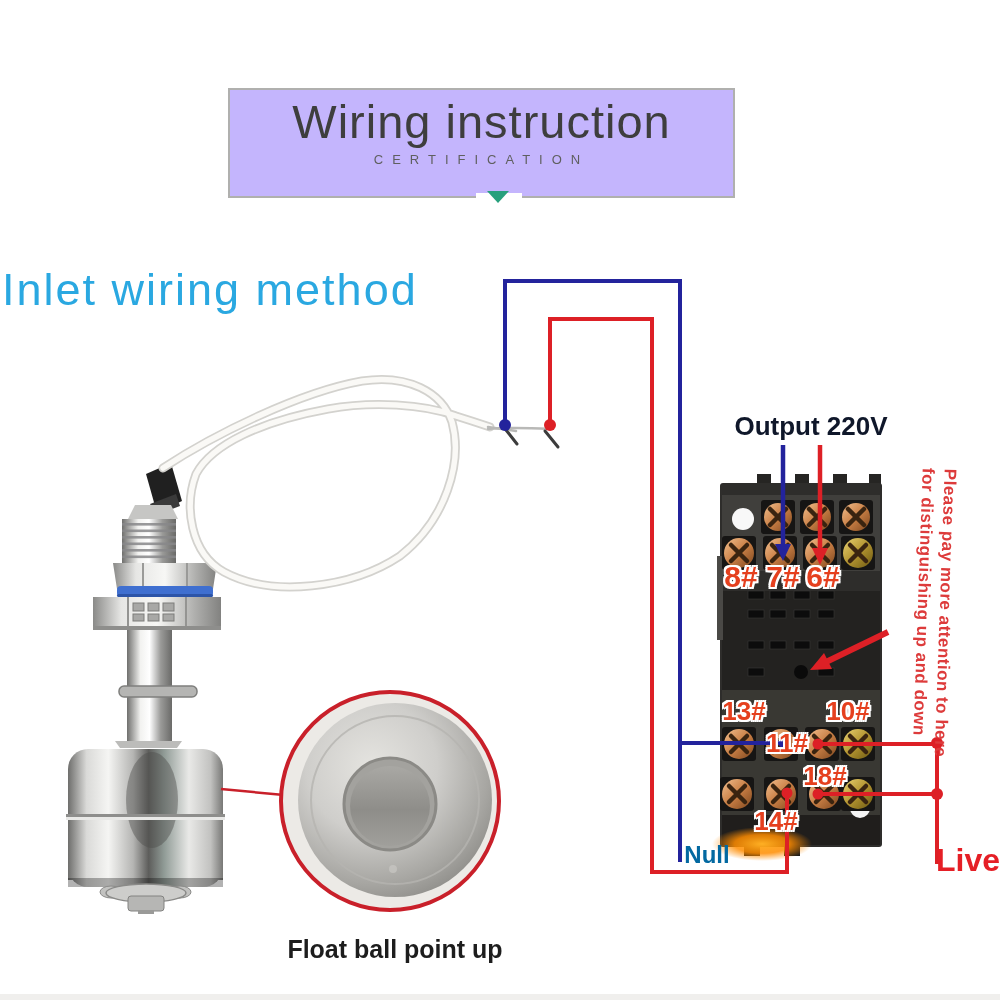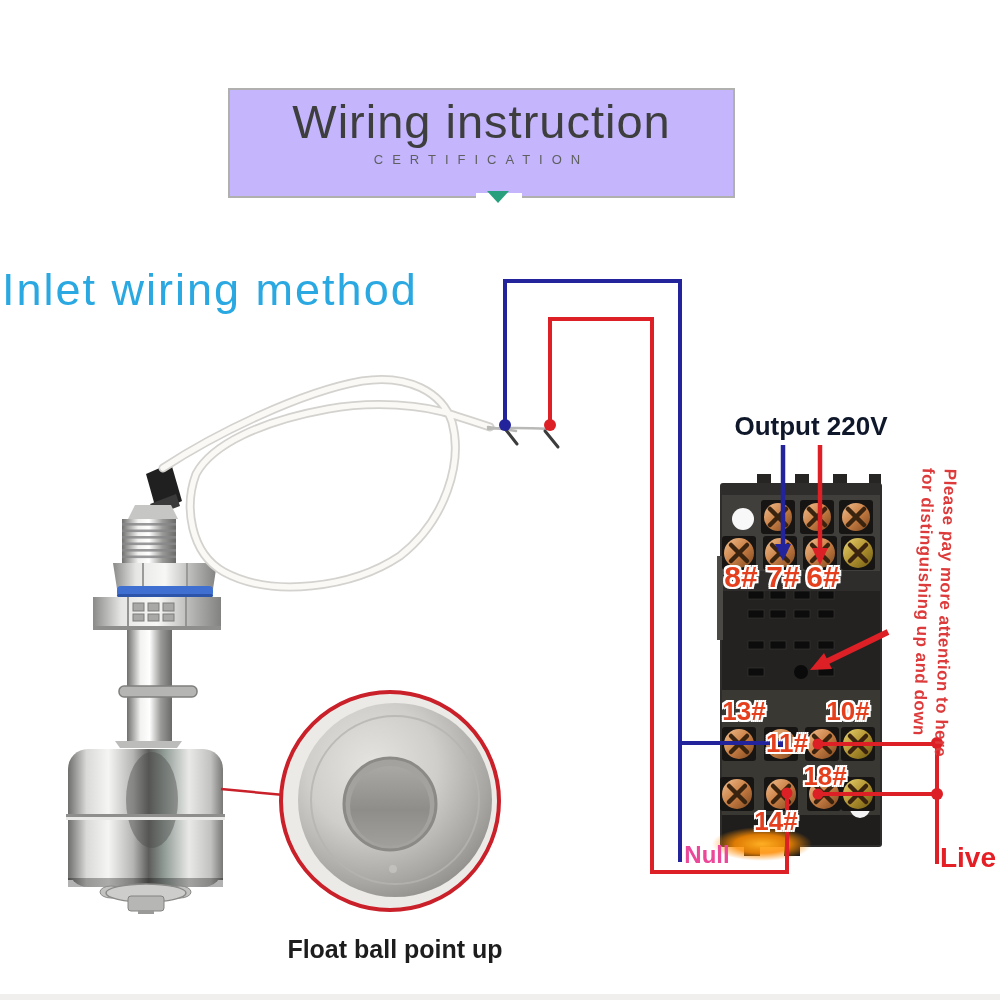--- a/index.html
+++ b/index.html
@@ -41,23 +41,23 @@
   }
   .t{
     position:absolute;transform:translateX(-50%);font-weight:bold;color:#e5401e;line-height:1;
     text-shadow:-2px -2px 0 #fff,2px -2px 0 #fff,-2px 2px 0 #fff,2px 2px 0 #fff,
                  0 -2px 0 #fff,0 2px 0 #fff,-2px 0 0 #fff,2px 0 0 #fff;
     white-space:nowrap;
   }
   .t-big{font-size:30px;}
   .t-mid{font-size:26px;}
   .null-label{position:absolute;left:707px;top:841px;transform:translateX(-50%);
-    font-size:24px;font-weight:bold;color:#ec4899;}
+    font-size:24px;font-weight:bold;color:#0369a1;}
   .live-label{position:absolute;left:968px;top:842px;transform:translateX(-50%);
-    font-size:28px;font-weight:bold;color:#e51f26;}
+    font-size:32px;font-weight:bold;color:#e51f26;}
   .float-caption{
     position:absolute;left:395px;top:935px;transform:translateX(-50%);
     font-size:25px;font-weight:bold;color:#1d1d1d;white-space:nowrap;
   }
   .bottom-strip{position:absolute;left:0;top:994px;width:1000px;height:6px;background:#f0efed;}
   svg{position:absolute;left:0;top:0;}
 </style>
 </head>
 <body>
 

